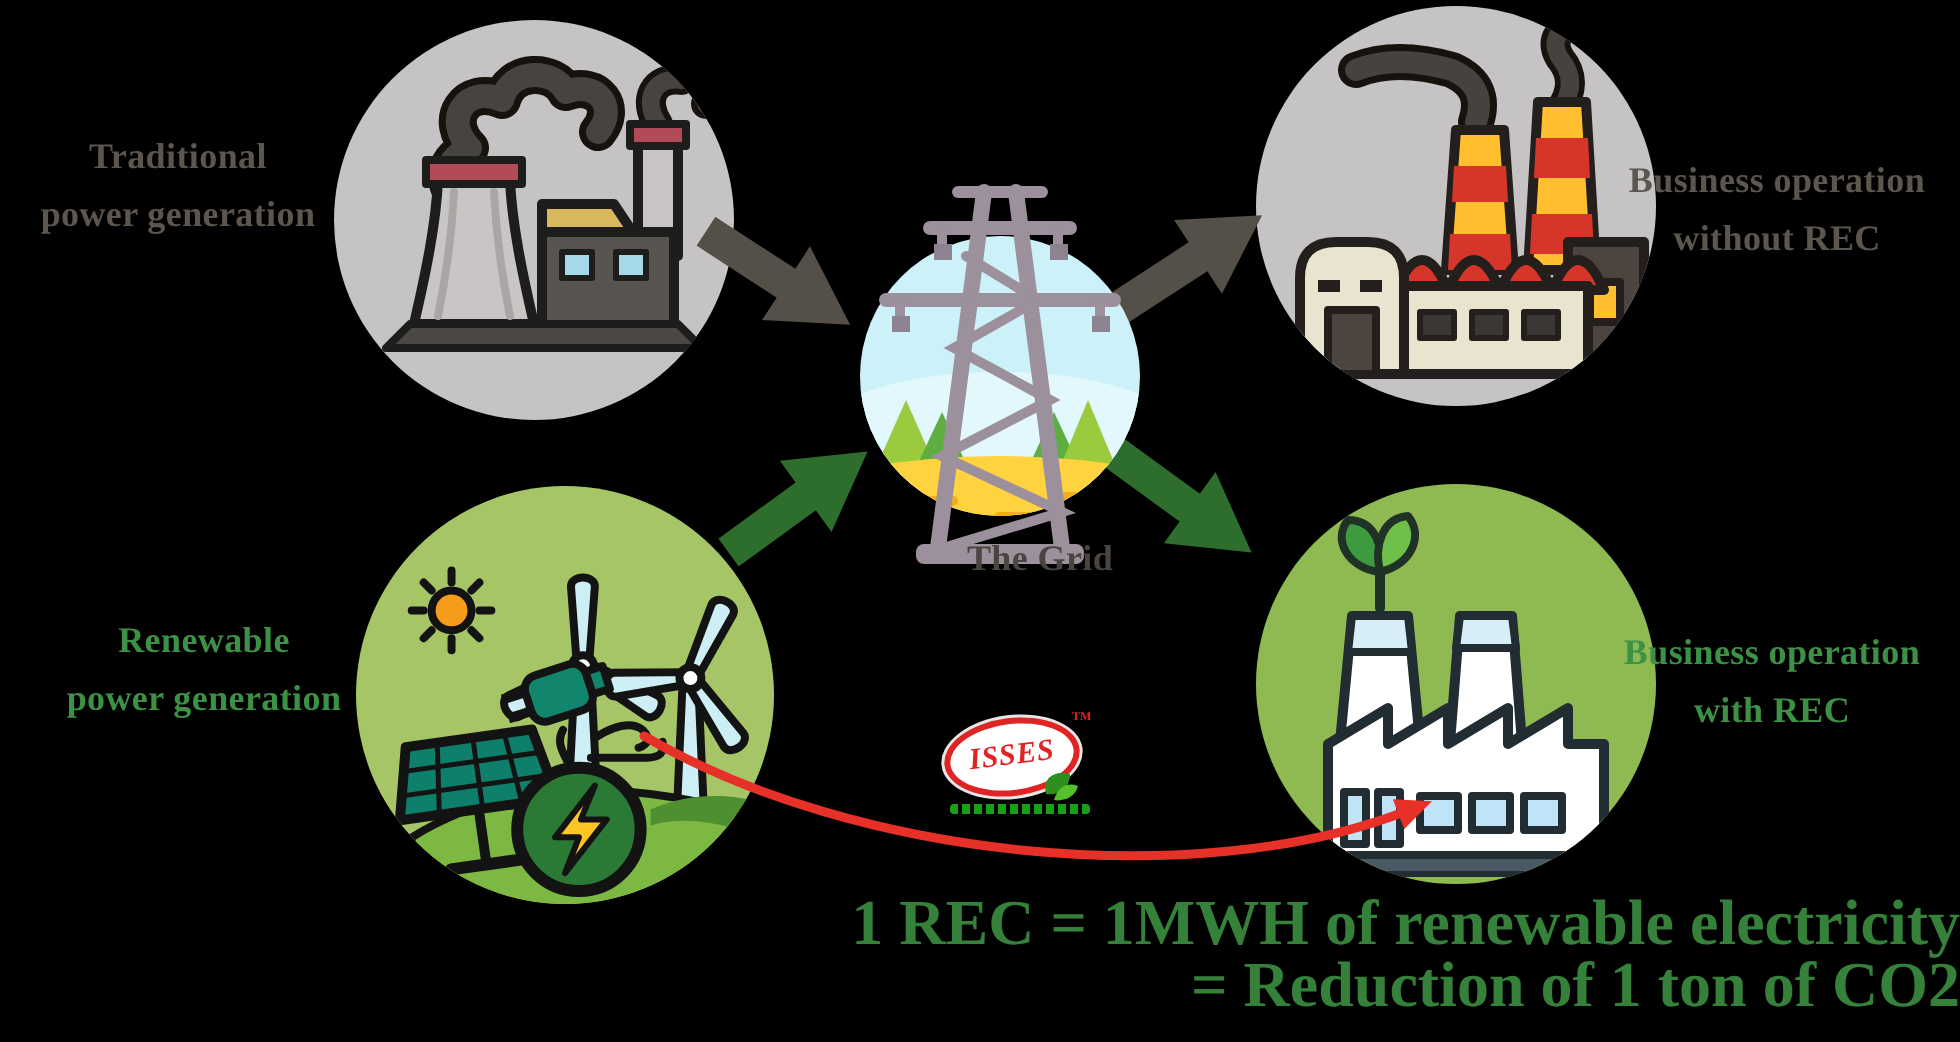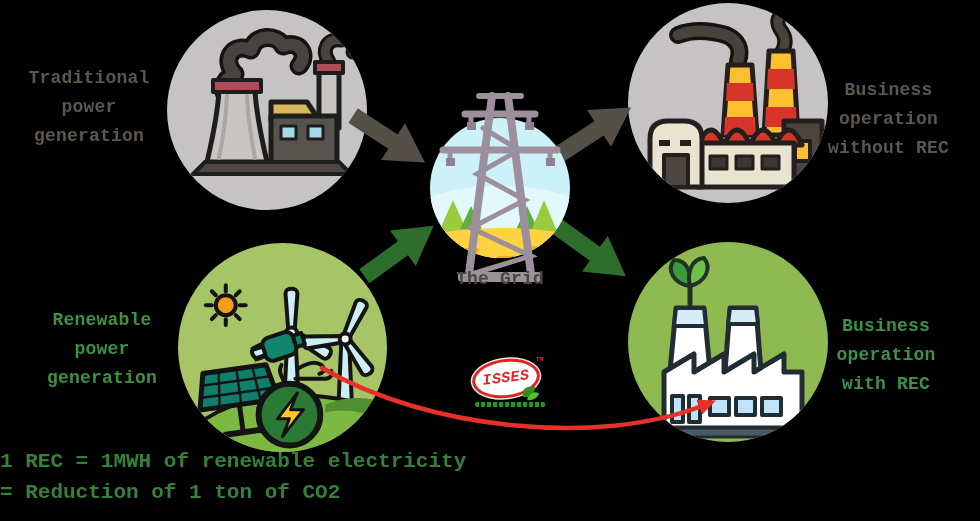--- a/index.html
+++ b/index.html
@@ -1,33 +1,33 @@
 <!DOCTYPE html>
 <html style="--background: #000000; --gray-circle: #c6c3c4; --renewable-circle: #a6c566; --rec-circle: #8fba52; --gray-arrow: #544f47; --green-arrow: #2d6e2d; --red-arrow: #e73128; --gray-text: #5c564e; --green-text: #3d9144; --grid-text: #4a4540; --equation-text: #35813a; --logo-red: #e02424;"><head>
 <meta charset="utf-8">
 <style>
   html,body{margin:0;padding:0;background:#000;}
   #stage{
     position:relative;width:980px;height:521px;overflow:hidden;
     background:var(--background,#000);
-    font-family:Liberation Mono, monospace;
+    font-family:Liberation Serif, serif;
   }
   .circle{position:absolute;border-radius:50%;overflow:hidden;display:flex;align-items:center;justify-content:center;}
   .circle svg{display:block;}
   .node-label{
     position:absolute;font-weight:bold;font-size:18px;line-height:29px;
     text-align:center;white-space:pre-line;letter-spacing:.2px;
   }
   .gray-label{color:var(--gray-text,#5c564e);}
   .green-label{color:var(--green-text,#3d9144);}
   .grid-label{color:var(--grid-text,#4a4540);}
   .block-arrow{position:absolute;}
   .equation{
-    position:absolute;left:0;top:446px;width:980px;text-align:left;
-    color:var(--equation-text,#35813a);font-weight:bold;font-size:21px;line-height:31px;
+    position:absolute;left:0;top:446px;width:980px;text-align:right;
+    color:var(--equation-text,#35813a);font-weight:bold;font-size:32px;line-height:31px;
   }
   
   .isses{position:absolute;left:470px;top:356px;width:80px;height:54px;}
   .isses-oval{
     position:absolute;left:2px;top:3px;width:62px;height:33px;background:#fff;
     border:3px solid var(--logo-red,#e02424);border-radius:50%;
     transform:rotate(-7deg);box-shadow:0 0 0 1.5px rgba(255,255,255,.9);
     display:flex;align-items:center;justify-content:center;
   }
   .isses-name{
@@ -244,21 +244,21 @@
       <rect x="112" y="56" width="9" height="8" fill="#8d8290" stroke="none"></rect>
       <rect x="33" y="92" width="9" height="8" fill="#8d8290" stroke="none"></rect>
       <rect x="133" y="92" width="9" height="8" fill="#8d8290" stroke="none"></rect>
     </g>
   </svg>
 
   <div class="node-label gray-label" style="left:5px;top:64px;width:168px;">Traditional
 power generation</div>
   <div class="node-label green-label" style="left:16px;top:306px;width:172px;">Renewable
 power generation</div>
-  <div class="node-label grid-label" style="left:445px;top:265px;width:110px;">The Grid</div>
+  <div class="node-label grid-label" style="left:465px;top:265px;width:110px;">The Grid</div>
   <div class="node-label gray-label" style="left:797px;top:76px;width:183px;">Business operation
 without REC</div>
   <div class="node-label green-label" style="left:792px;top:312px;width:188px;">Business operation
 with REC</div>
 
   <svg style="position:absolute;left:298px;top:352px;" width="440" height="92" viewBox="0 0 440 92">
     <defs>
       <marker id="redhead" markerUnits="userSpaceOnUse" markerWidth="18" markerHeight="16" refX="3" refY="8" orient="auto">
         <path d="M0,0 L18,8 L0,16 Z" fill="var(--red-arrow,#e73128)"></path>
       </marker>

